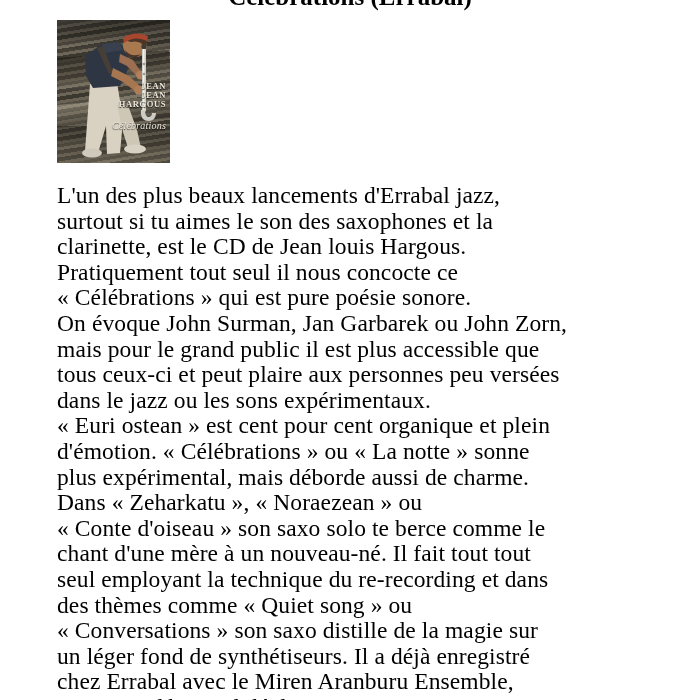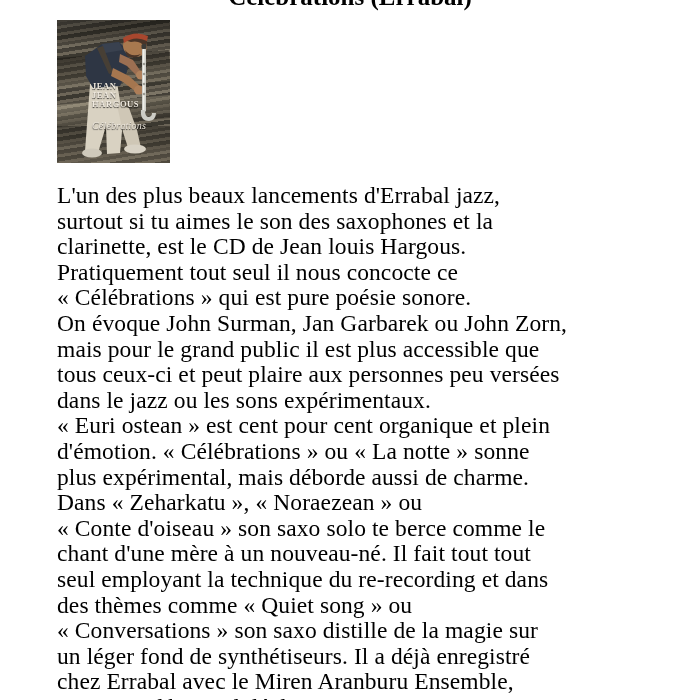--- a/index.html
+++ b/index.html
@@ -89,24 +89,24 @@
     width: 100%; height: 26%;
     background: linear-gradient(0deg, rgba(120,110,92,0.35), rgba(25,23,18,0.45));
   }
 
   
   .musician { position: absolute; left: 0; top: 0; width: 113px; height: 143px; }
 
   
   .cover-type {
     position: absolute;
-    right: 20px;
+    right: 4px;
     top: 62px;
     width: 58px;
-    text-align: left;
+    text-align: right;
     pointer-events: none;
   }
   .cover-name {
     font-family: "Liberation Serif", "DejaVu Serif", serif;
     font-size: 8.5px;
     font-weight: 700;
     letter-spacing: 0.6px;
     line-height: 9.2px;
     color: #efe9df;
     text-shadow: 0 1px 1px rgba(0,0,0,0.75);

